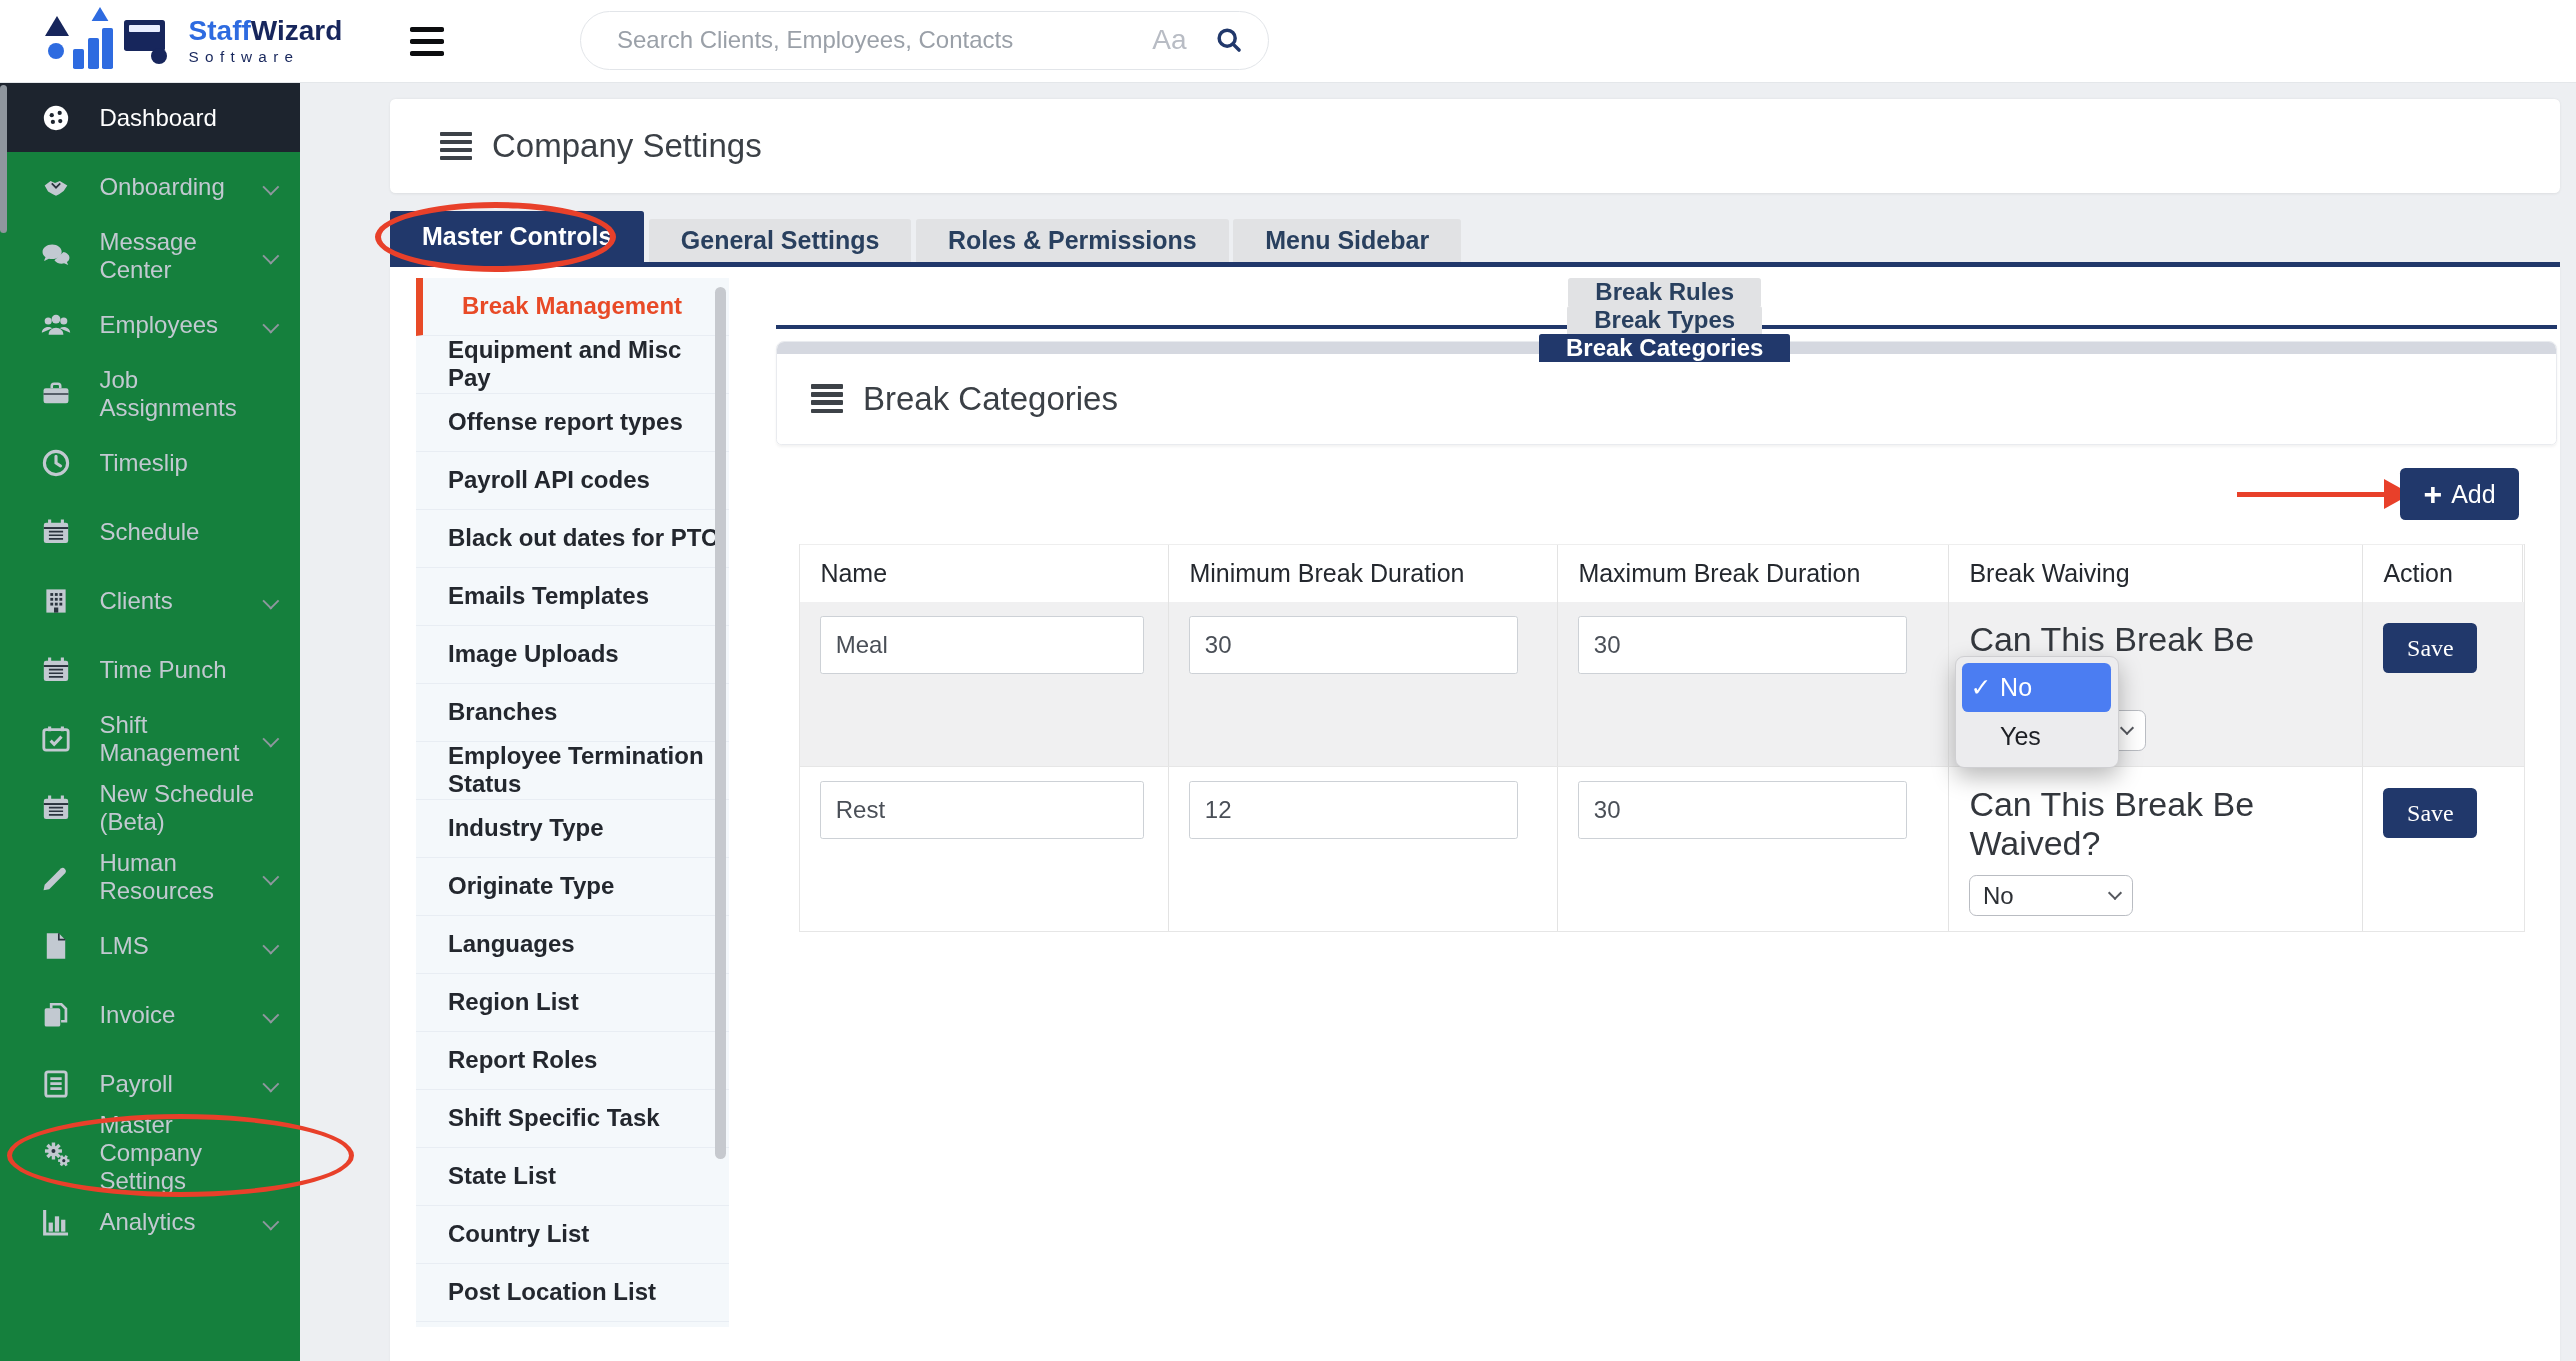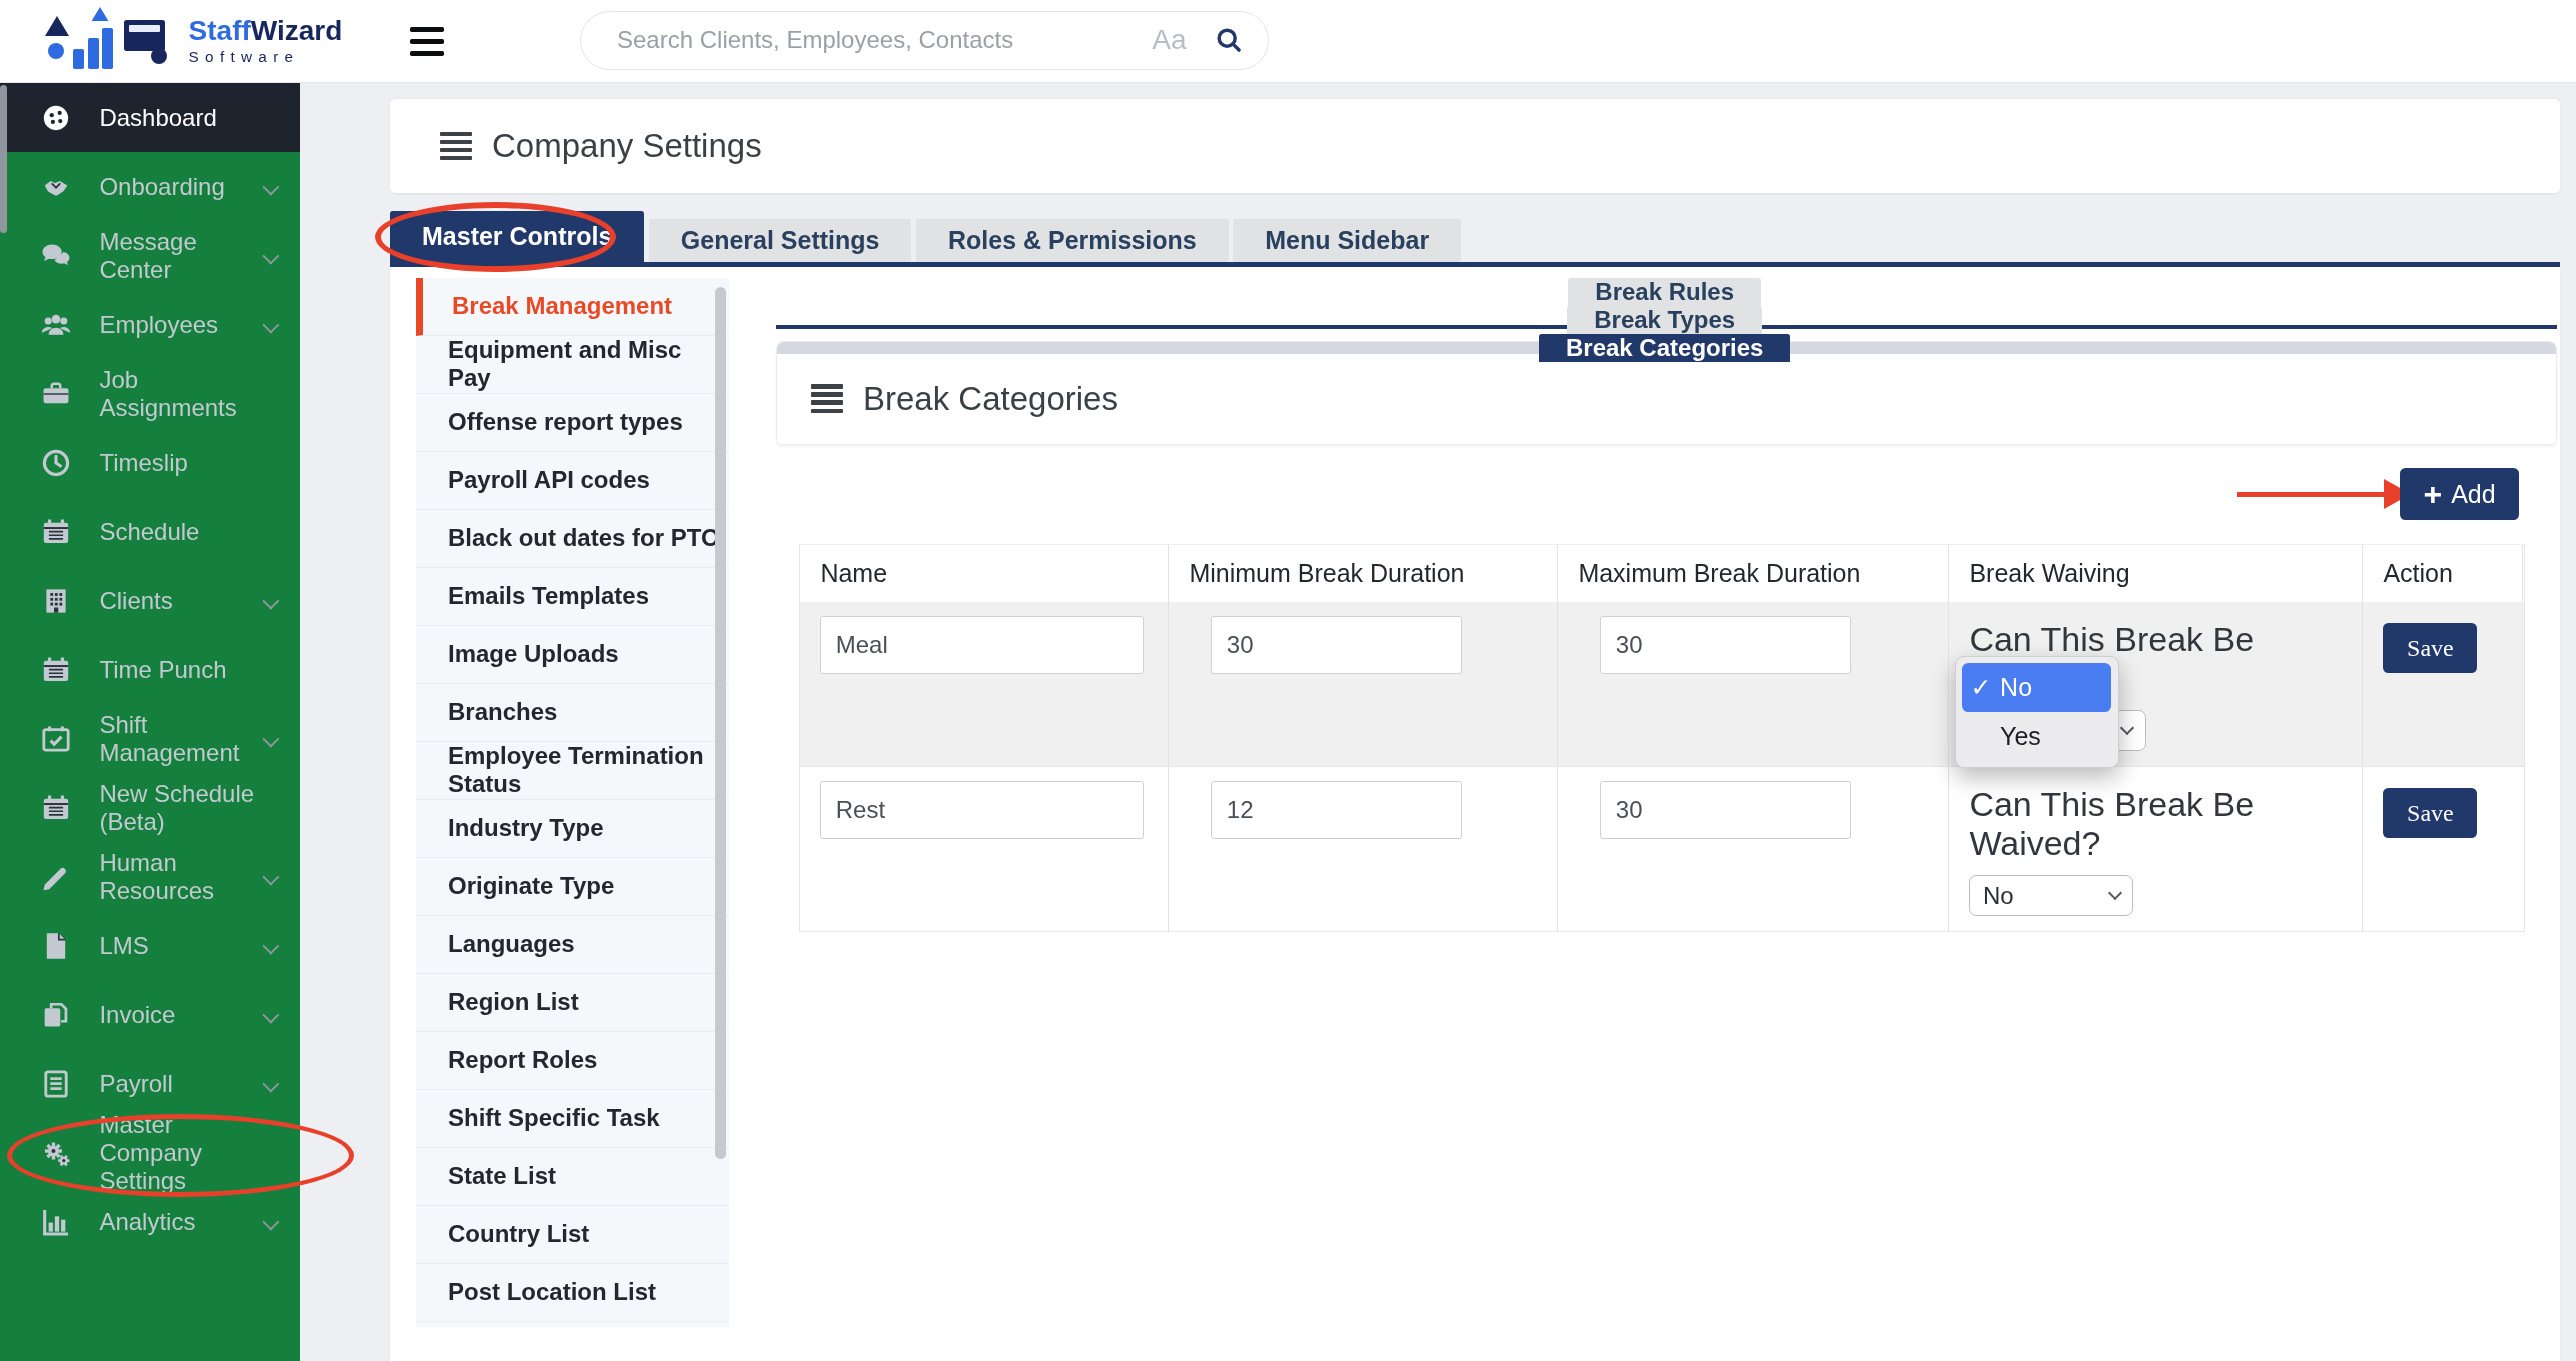--- a/index.html
+++ b/index.html
@@ -63,21 +63,21 @@
   .tab.active{height:51px;background:#21386b;color:#fff;}
   .tab-underline{position:absolute;left:19px;top:179px;width:2170px;height:5.4px;background:#21386b;}
 
   .panel{position:absolute;left:19px;top:184px;width:2170px;height:1148px;background:#fff;border-radius:0 0 9px 9px;
          box-shadow:0 0.9px 2.7px rgba(0,0,0,.05);}
 
   
   .settings-nav{position:absolute;left:26px;top:10.8px;width:313px;height:1049px;background:#f4f8fb;overflow:hidden;}
   .nav-item{height:58px;display:flex;align-items:center;padding-left:32px;border-bottom:0.9px solid #e8edf3;
             font-size:24px;font-weight:bold;color:#23272e;cursor:pointer;}
-  .nav-item.active{color:#e84a27;border-left:7.2px solid #e84a27;padding-left:29px;}
+  .nav-item.active{color:#e84a27;border-left:7.2px solid #e84a27;padding-left:39px;}
   .nav-scrollbar{position:absolute;right:2.7px;top:9px;width:11.7px;height:872px;background:#c6c9ce;border-radius:6.3px;cursor:pointer;}
 
   
   .content{position:absolute;left:386px;top:10.8px;width:1781px;}
   .btabbar{display:flex;align-items:center;height:47px;flex-direction:column;}
   .btab{height:40px;display:flex;align-items:center;padding:0 27px;background:#e1e2e4;color:#29405f;
         font-weight:bold;font-size:24px;margin-right:3.6px;border-radius:2.7px 2.7px 0 0;cursor:pointer;}
   .btab.active{height:47px;background:#21386b;color:#fff;}
   .btab-underline{height:4.5px;background:#21386b;}
 
@@ -98,21 +98,21 @@
   .trow{display:flex;}
   .trow.head{height:58px;color:#24282e;background:#fff;border-top:0.9px solid #eee;}
   .trow.r1{background:#f0f0f1;min-height:121px;}
   .trow.r2{background:#fff;min-height:124px;border-top:0.9px solid #e6e6e6;}
   .tcell{padding:14.4px 0 14.4px 20px;border-right:0.9px solid #e3e3e3;position:relative;}
   .tcell:last-child{border-right:none;}
   .trow.head .tcell{display:flex;align-items:center;padding-top:0;padding-bottom:0;border-right:0.9px solid #e3e3e3;}
   .c-name{width:369px;} .c-min{width:389px;} .c-max{width:391px;} .c-waive{width:414px;} .c-action{width:160px;}
   .tinput{width:324px;height:58px;border:0.9px solid #cdd1d6;border-radius:2.7px;font-size:24px;color:#4a4f57;
           padding:0 14.4px;font-family:inherit;background:#fff;outline:none;}
-  .c-min .tinput,.c-max .tinput{width:251px;margin-left:22px;}
+  .c-min .tinput,.c-max .tinput{width:329px;}
   .waive-label{font-size:34px;color:#33373d;margin:3.6px 0 12.6px 0;}
   .selectbox{width:164px;height:41px;border:1.8px solid #b9bcc2;border-radius:7.2px;background:#fff;display:flex;
              align-items:center;padding:0 12.6px;font-size:24px;color:#2c2f34;cursor:pointer;position:relative;}
   .selectbox .schev{position:absolute;right:12.6px;top:11.7px;width:10px;height:10px;border-right:2.7px solid #55585e;
              border-bottom:2.7px solid #55585e;transform:rotate(45deg);}
   .save-btn{margin-top:7.2px;width:94px;height:50px;background:#21386b;color:#fff;font-size:24px;border:none;
             border-radius:5.4px;cursor:pointer;font-family:Liberation Serif, serif;}
 
   
   .popup{position:absolute;left:5.4px;top:54px;width:164px;background:#ececee;border:0.9px solid #cfcfd2;border-radius:9px;

